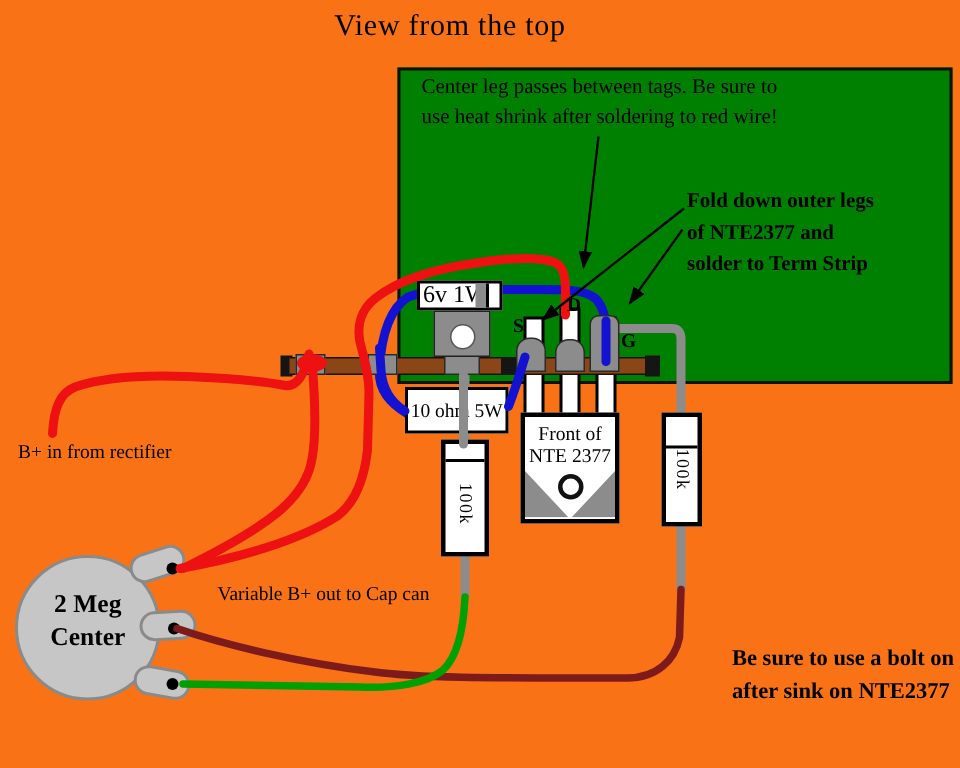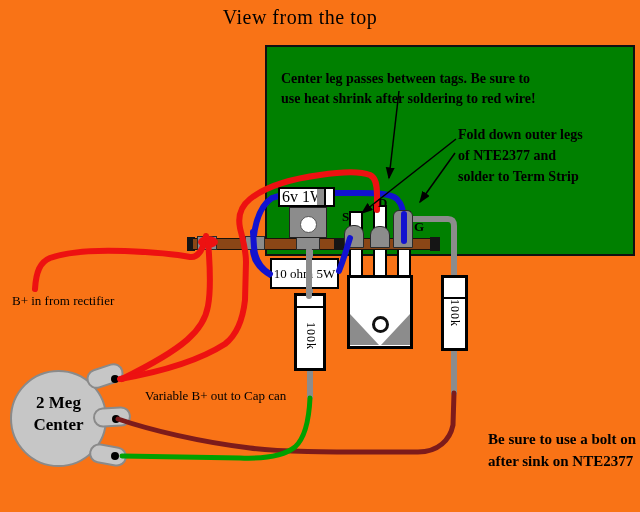--- a/index.html
+++ b/index.html
@@ -8,21 +8,21 @@
     font-family:"Liberation Serif", serif;color:#000;
   }
   .abs{position:absolute;}
   svg.layer{position:absolute;left:0;top:0;width:640px;height:512px;pointer-events:none;}
 
   
   .title{left:150px;top:6px;width:300px;text-align:center;font-size:20px;letter-spacing:0.5px;}
 
   
   .greenbox{left:265px;top:45px;width:370px;height:211px;background:#008000;border:2px solid #111;box-sizing:border-box;}
-  .greennote{left:281px;top:49px;width:300px;font-weight:bold;font-size:14px;line-height:20px;margin-top:20px;}
+  .greennote{left:281px;top:49px;width:300px;font-weight:normal;font-size:14px;line-height:20px;}
   .foldnote{left:458px;top:124px;width:170px;font-weight:bold;font-size:14px;line-height:21px;}
 
   
   .strip-brown{left:193px;top:238px;width:239px;height:12px;background:#8A4616;border-top:1px solid #1a120a;border-bottom:1px solid #1a120a;box-sizing:border-box;}
   .strip-capL{left:187px;top:237px;width:8px;height:14px;background:#151515;}
   .strip-capR{left:430px;top:237px;width:10px;height:14px;background:#151515;}
   .strip-black-seg{left:334px;top:238px;width:13px;height:12px;background:#151515;}
   .tag{background:#8C8C8C;border:1px solid #2a2a2a;box-sizing:border-box;}
   .tag1{left:197px;top:236px;width:20px;height:14px;}
   .tag2{left:245px;top:236px;width:20px;height:14px;}
@@ -132,20 +132,24 @@
   <div class="abs zener">
     <div class="zener-label">6v 1W</div>
     <div class="zener-gray"></div>
   </div>
 
   <div class="abs r10">
     <span>10 ohm 5W</span>
   </div>
 
   <div class="abs nte">
+    <div class="nte-text">
+      <div>Front of</div>
+      <div>NTE 2377</div>
+    </div>
     <div class="nte-triL"></div>
     <div class="nte-triR"></div>
     <div class="nte-ring"></div>
   </div>
 
   <div class="abs res resL">
     <div class="band"></div>
     <div class="vtext">100k</div>
   </div>
   <div class="abs res resR">

